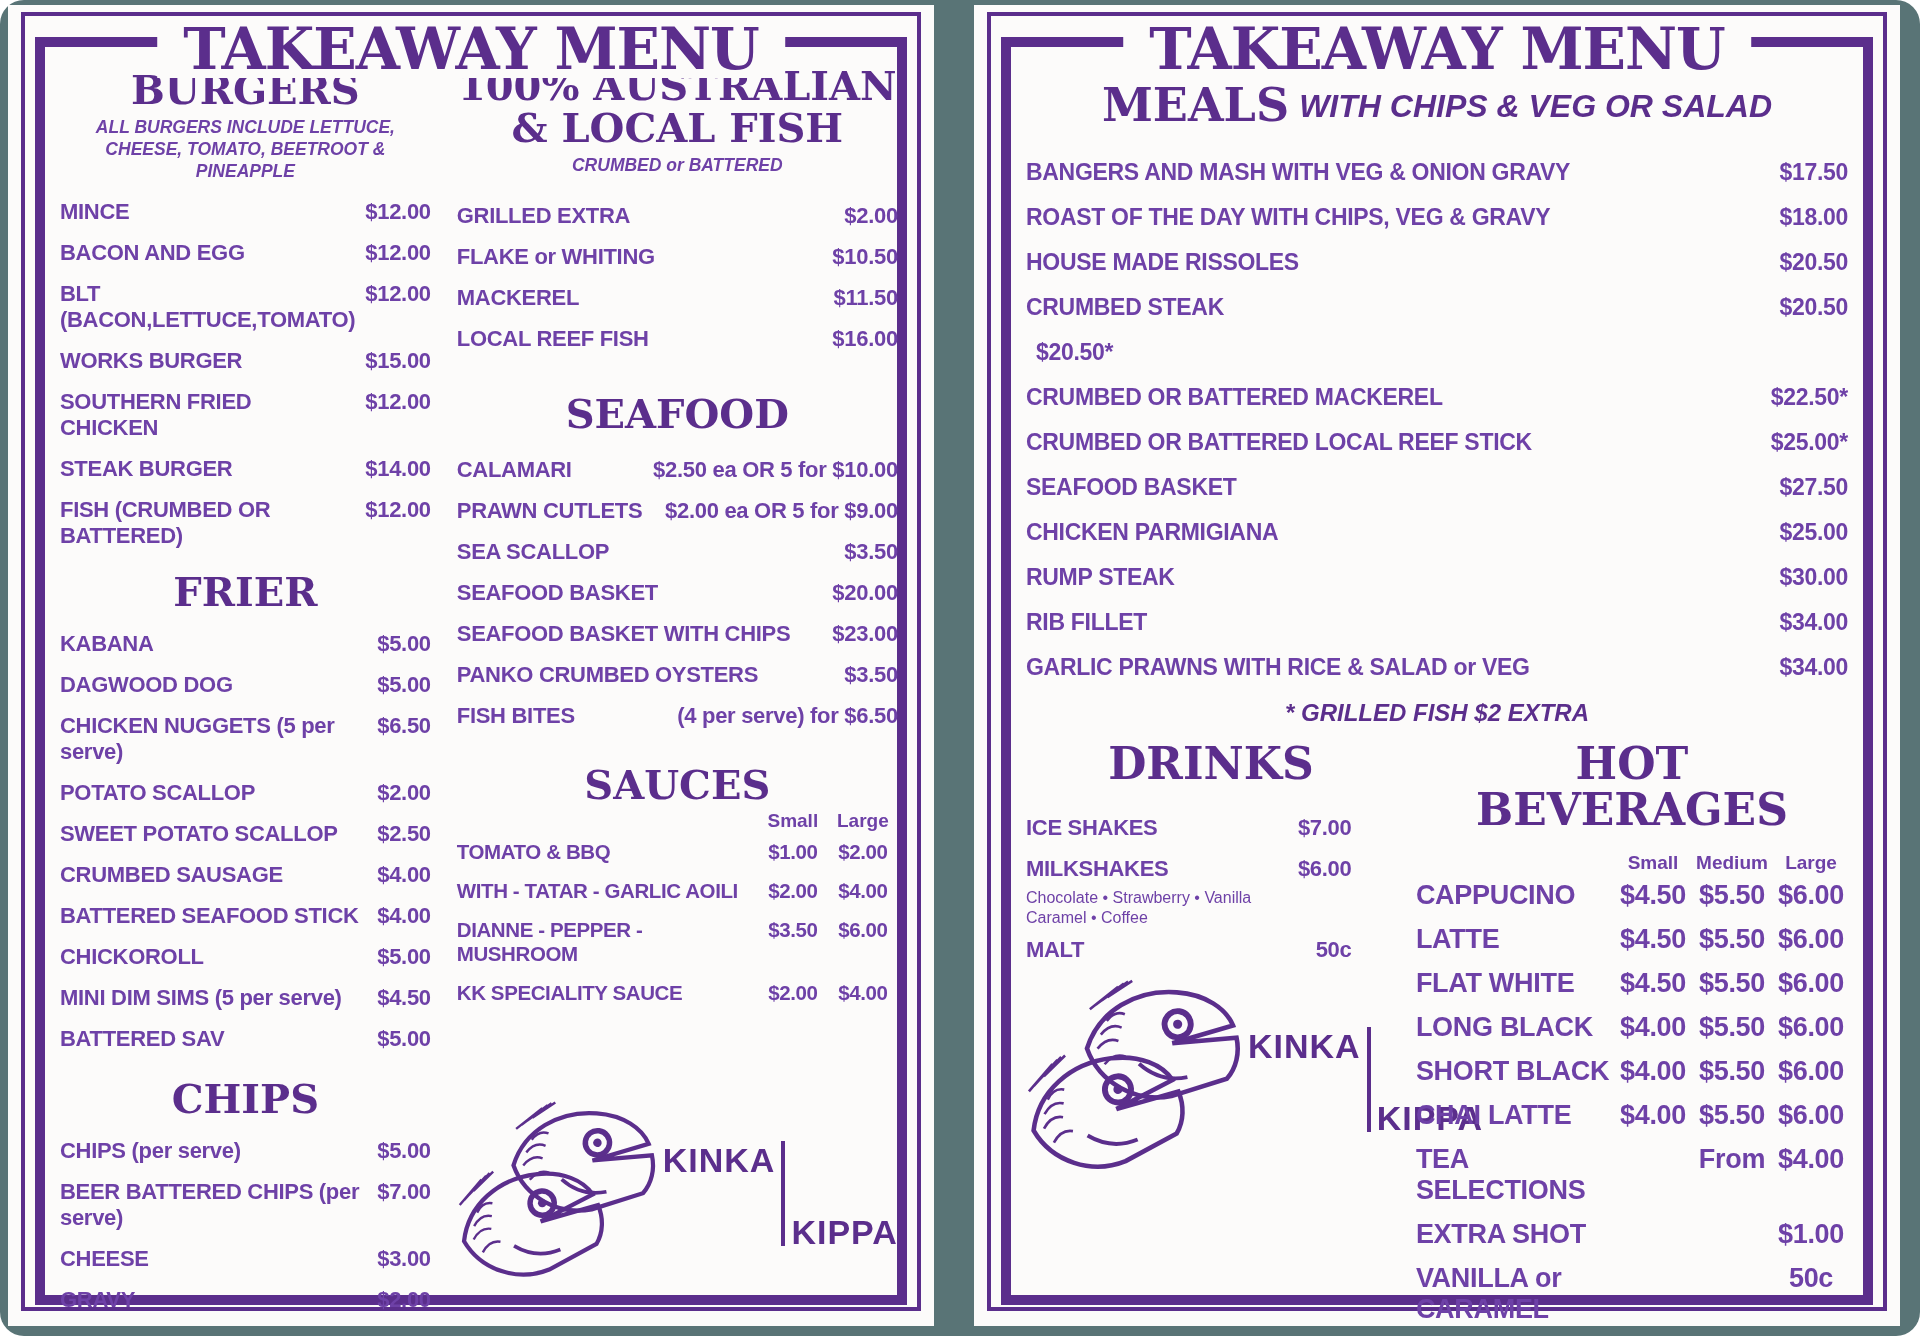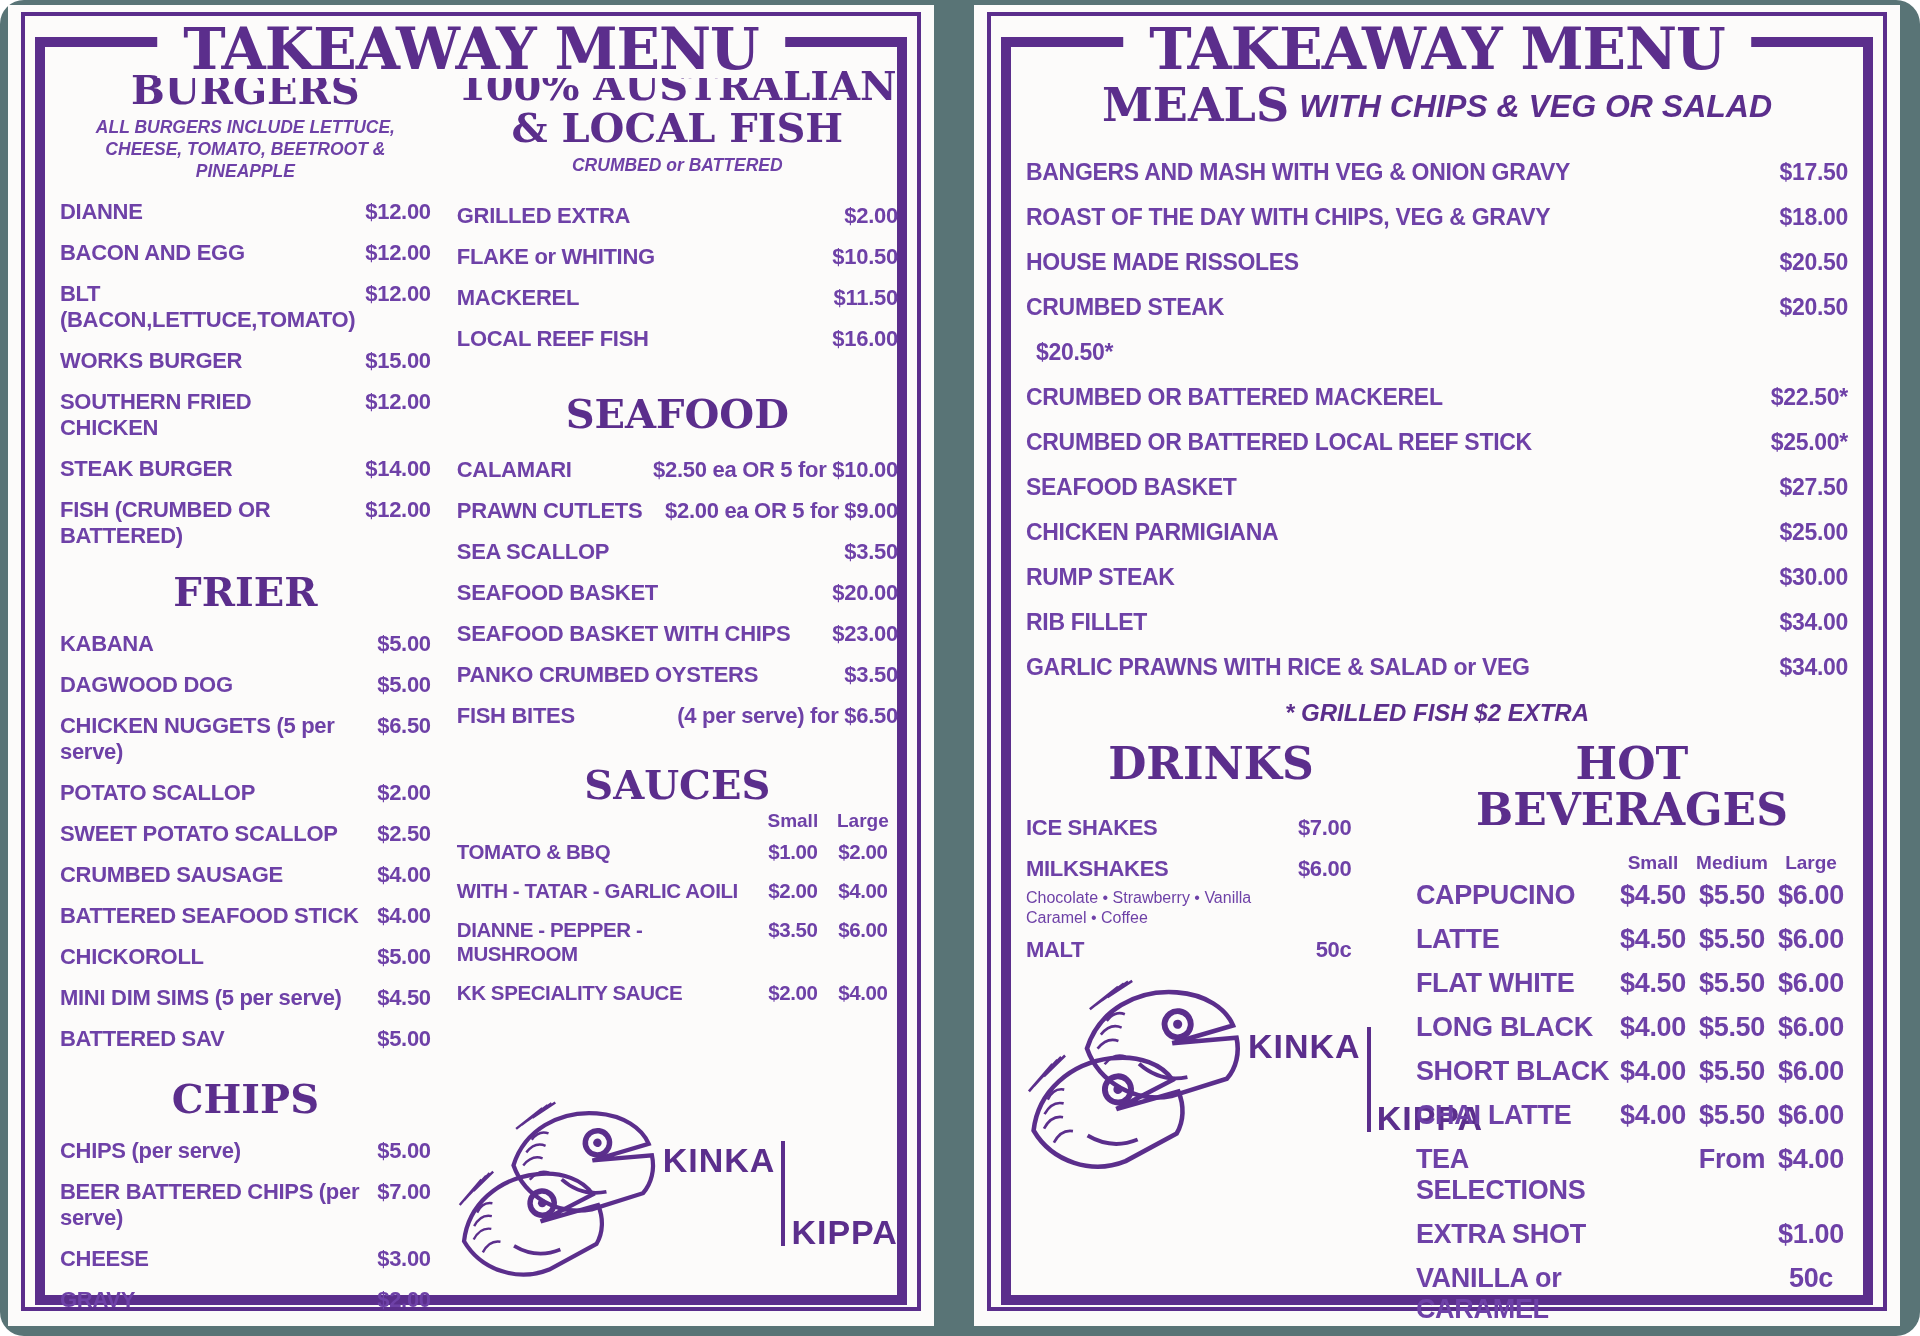--- a/index.html
+++ b/index.html
@@ -114,21 +114,21 @@
     <div class="frame-thick"></div>
     <div class="page-title">TAKEAWAY MENU</div>
 
     <div class="content">
       <div class="cols">
         <div class="colA">
           <div class="heading" style="margin:14px 0 6px">BURGERS</div>
           <div class="subnote" style="margin-bottom:16px">ALL BURGERS INCLUDE LETTUCE, CHEESE, TOMATO, BEETROOT &amp; PINEAPPLE</div>
           <div>
               <div class="row">
-                <span class="iname">DIANNE</span>
+                <span class="iname">MINCE</span>
                 <span class="iprice">$12.00</span>
               </div>
               <div class="row">
                 <span class="iname">BACON AND EGG</span>
                 <span class="iprice">$12.00</span>
               </div>
               <div class="row">
                 <span class="iname">BLT (BACON,LETTUCE,TOMATO)</span>
                 <span class="iprice">$12.00</span>
               </div>

